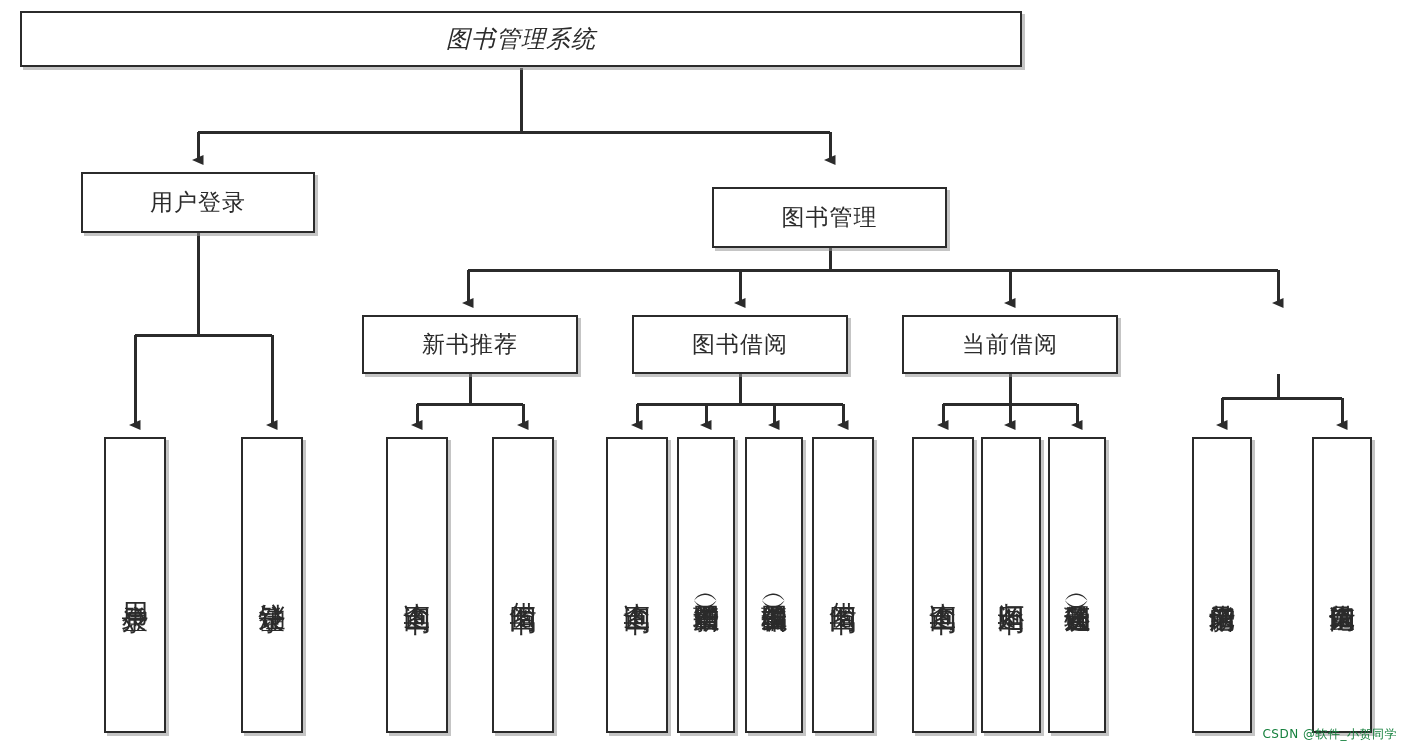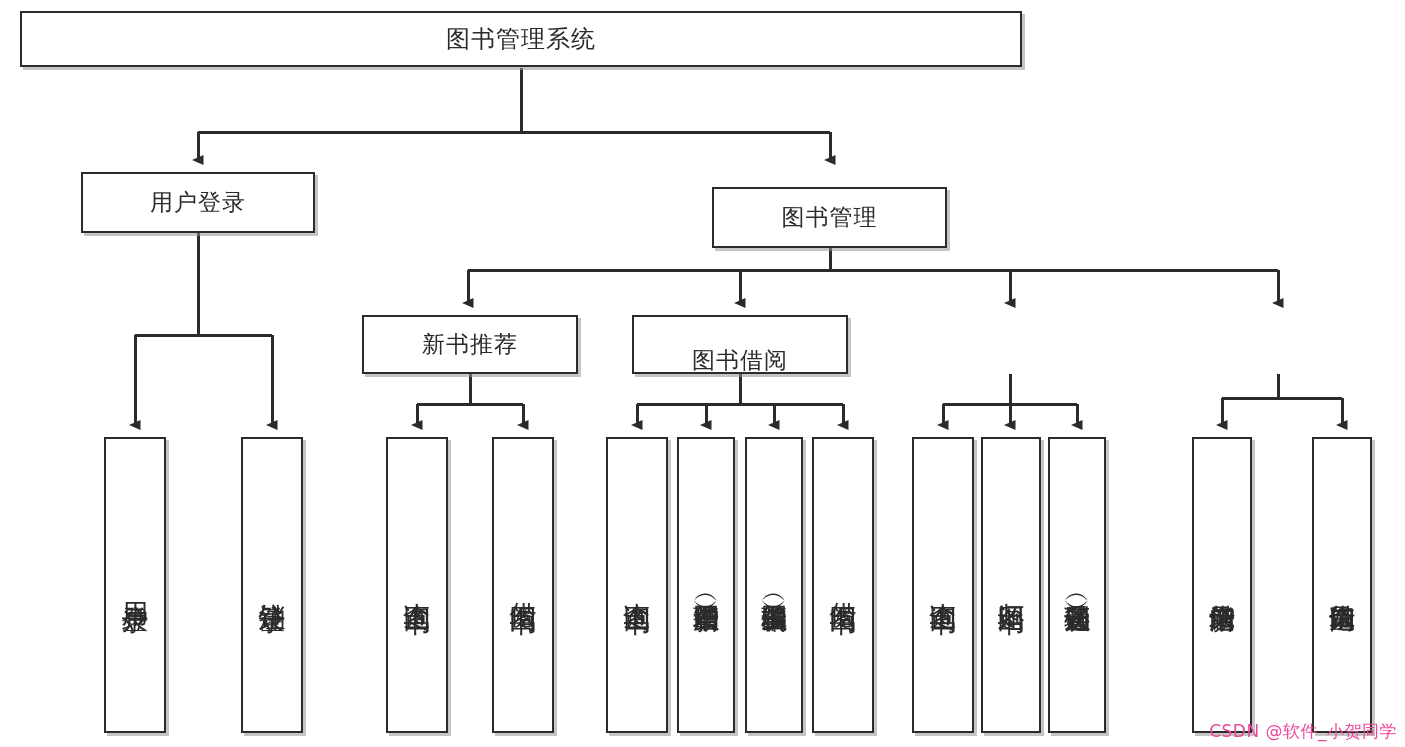--- a/index.html
+++ b/index.html
@@ -65,22 +65,22 @@
   }
   .node.v.tall .label {
     font-size: 26px;
     letter-spacing: 0px;
     line-height: 1.06;
   }
   #watermark {
     position: absolute;
     right: 8px;
     bottom: 4px;
-    font-size: 17px;
-    color: #ec4899;
+    font-size: 12px;
+    color: #15803d;
     letter-spacing: 0.5px;
     white-space: nowrap;
     pointer-events: none;
   }
 </style>
 </head>
 <body>
 
 <div id="canvas">
 
@@ -127,36 +127,39 @@
       <path d="M1010,404 L1010,425" marker-end="url(#arw)"></path>
       <path d="M1077,404 L1077,425" marker-end="url(#arw)"></path>
 
       <path d="M1278,374 L1278,398"></path>
       <path d="M1222,398 L1342,398"></path>
       <path d="M1222,398 L1222,425" marker-end="url(#arw)"></path>
       <path d="M1342,398 L1342,425" marker-end="url(#arw)"></path>
     </g>
   </svg>
 
-  <div class="node h title" style="left:20px; top:11px; width:1002px; height:56px;">
+  <div class="node h title" style="left:20px; top:11px; width:1002px; height:56px;font-style:italic;">
     <span class="label">图书管理系统</span>
   </div>
 
   <div class="node h" style="left:81px; top:172px; width:234px; height:61px;">
     <span class="label">用户登录</span>
   </div>
   <div class="node h" style="left:712px; top:187px; width:235px; height:61px;">
     <span class="label">图书管理</span>
   </div>
 
   <div class="node h" style="left:362px; top:315px; width:216px; height:59px;">
     <span class="label">新书推荐</span>
   </div>
-  <div class="node h" style="left:632px; top:315px; width:216px; height:59px;align-items:flex-end;">
+  <div class="node h" style="left:632px; top:315px; width:216px; height:59px;">
     <span class="label">图书借阅</span>
+  </div>
+  <div class="node h" style="left:902px; top:315px; width:216px; height:59px;">
+    <span class="label">当前借阅</span>
   </div>
 
   <div class="node v" style="left:104px; top:437px; width:62px; height:296px;">
     <span class="label">用户登录</span>
   </div>
   <div class="node v" style="left:241px; top:437px; width:62px; height:296px;">
     <span class="label">注销登录</span>
   </div>
 
   <div class="node v" style="left:386px; top:437px; width:62px; height:296px;">

